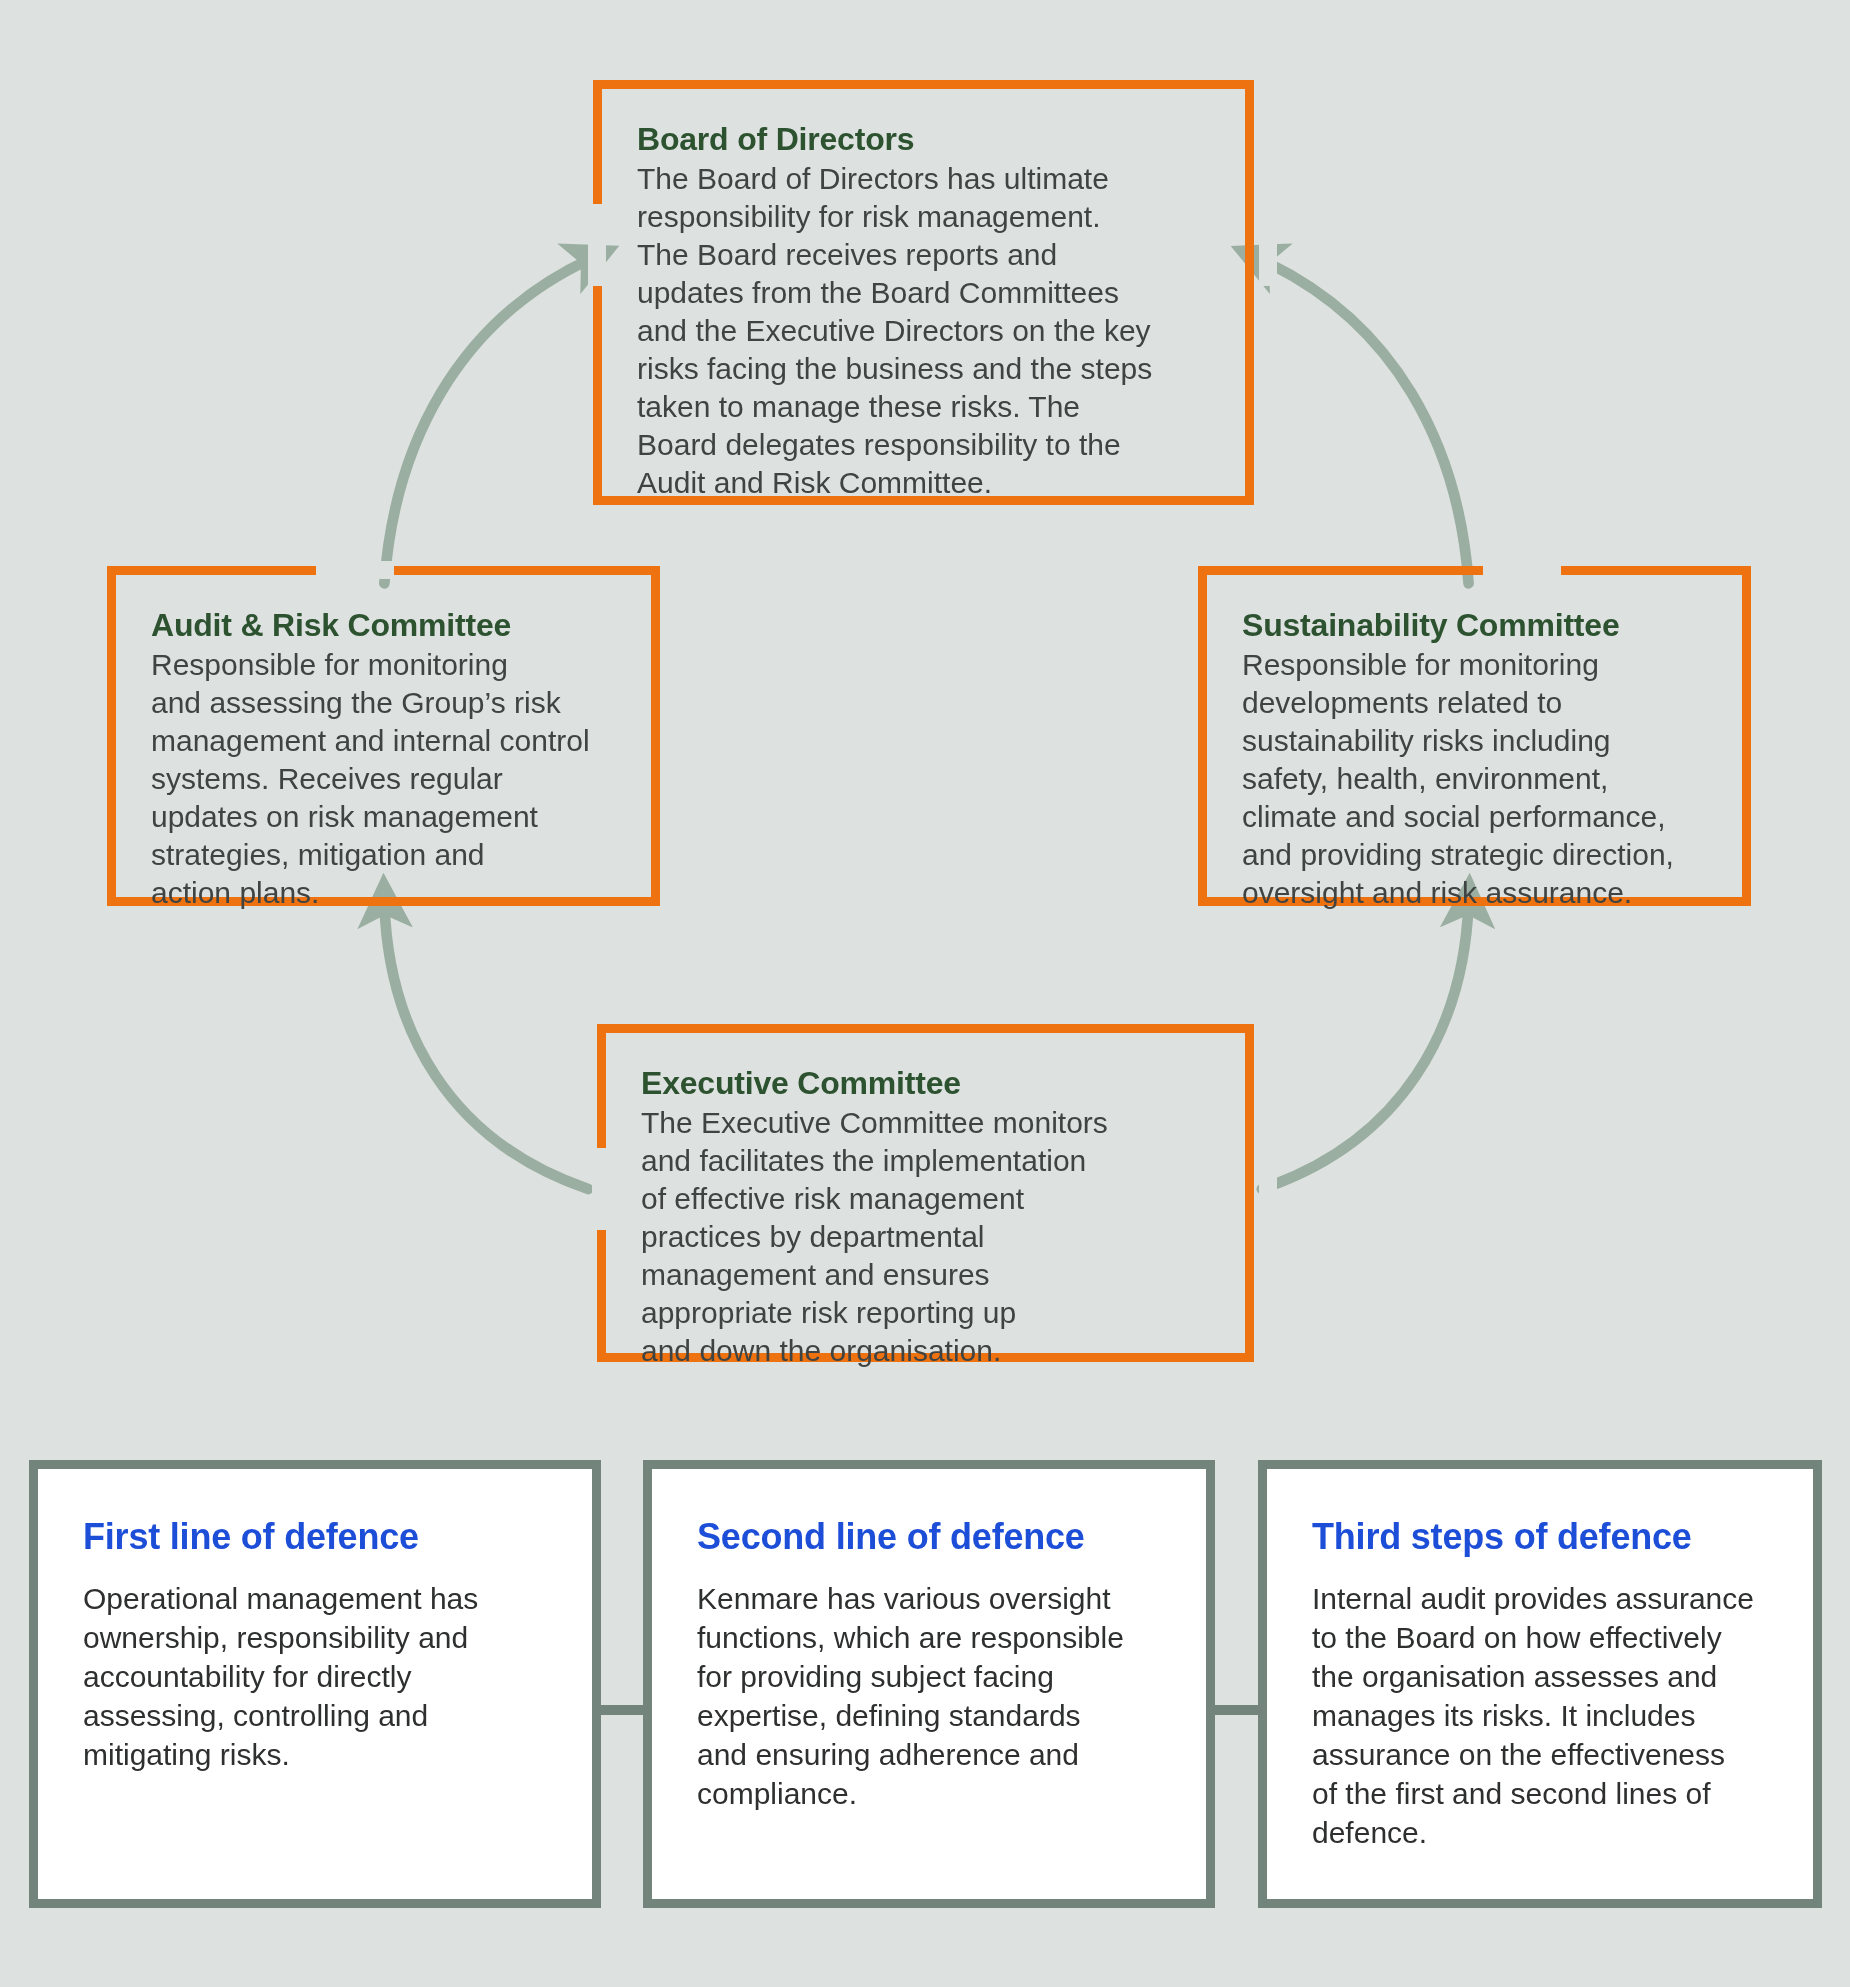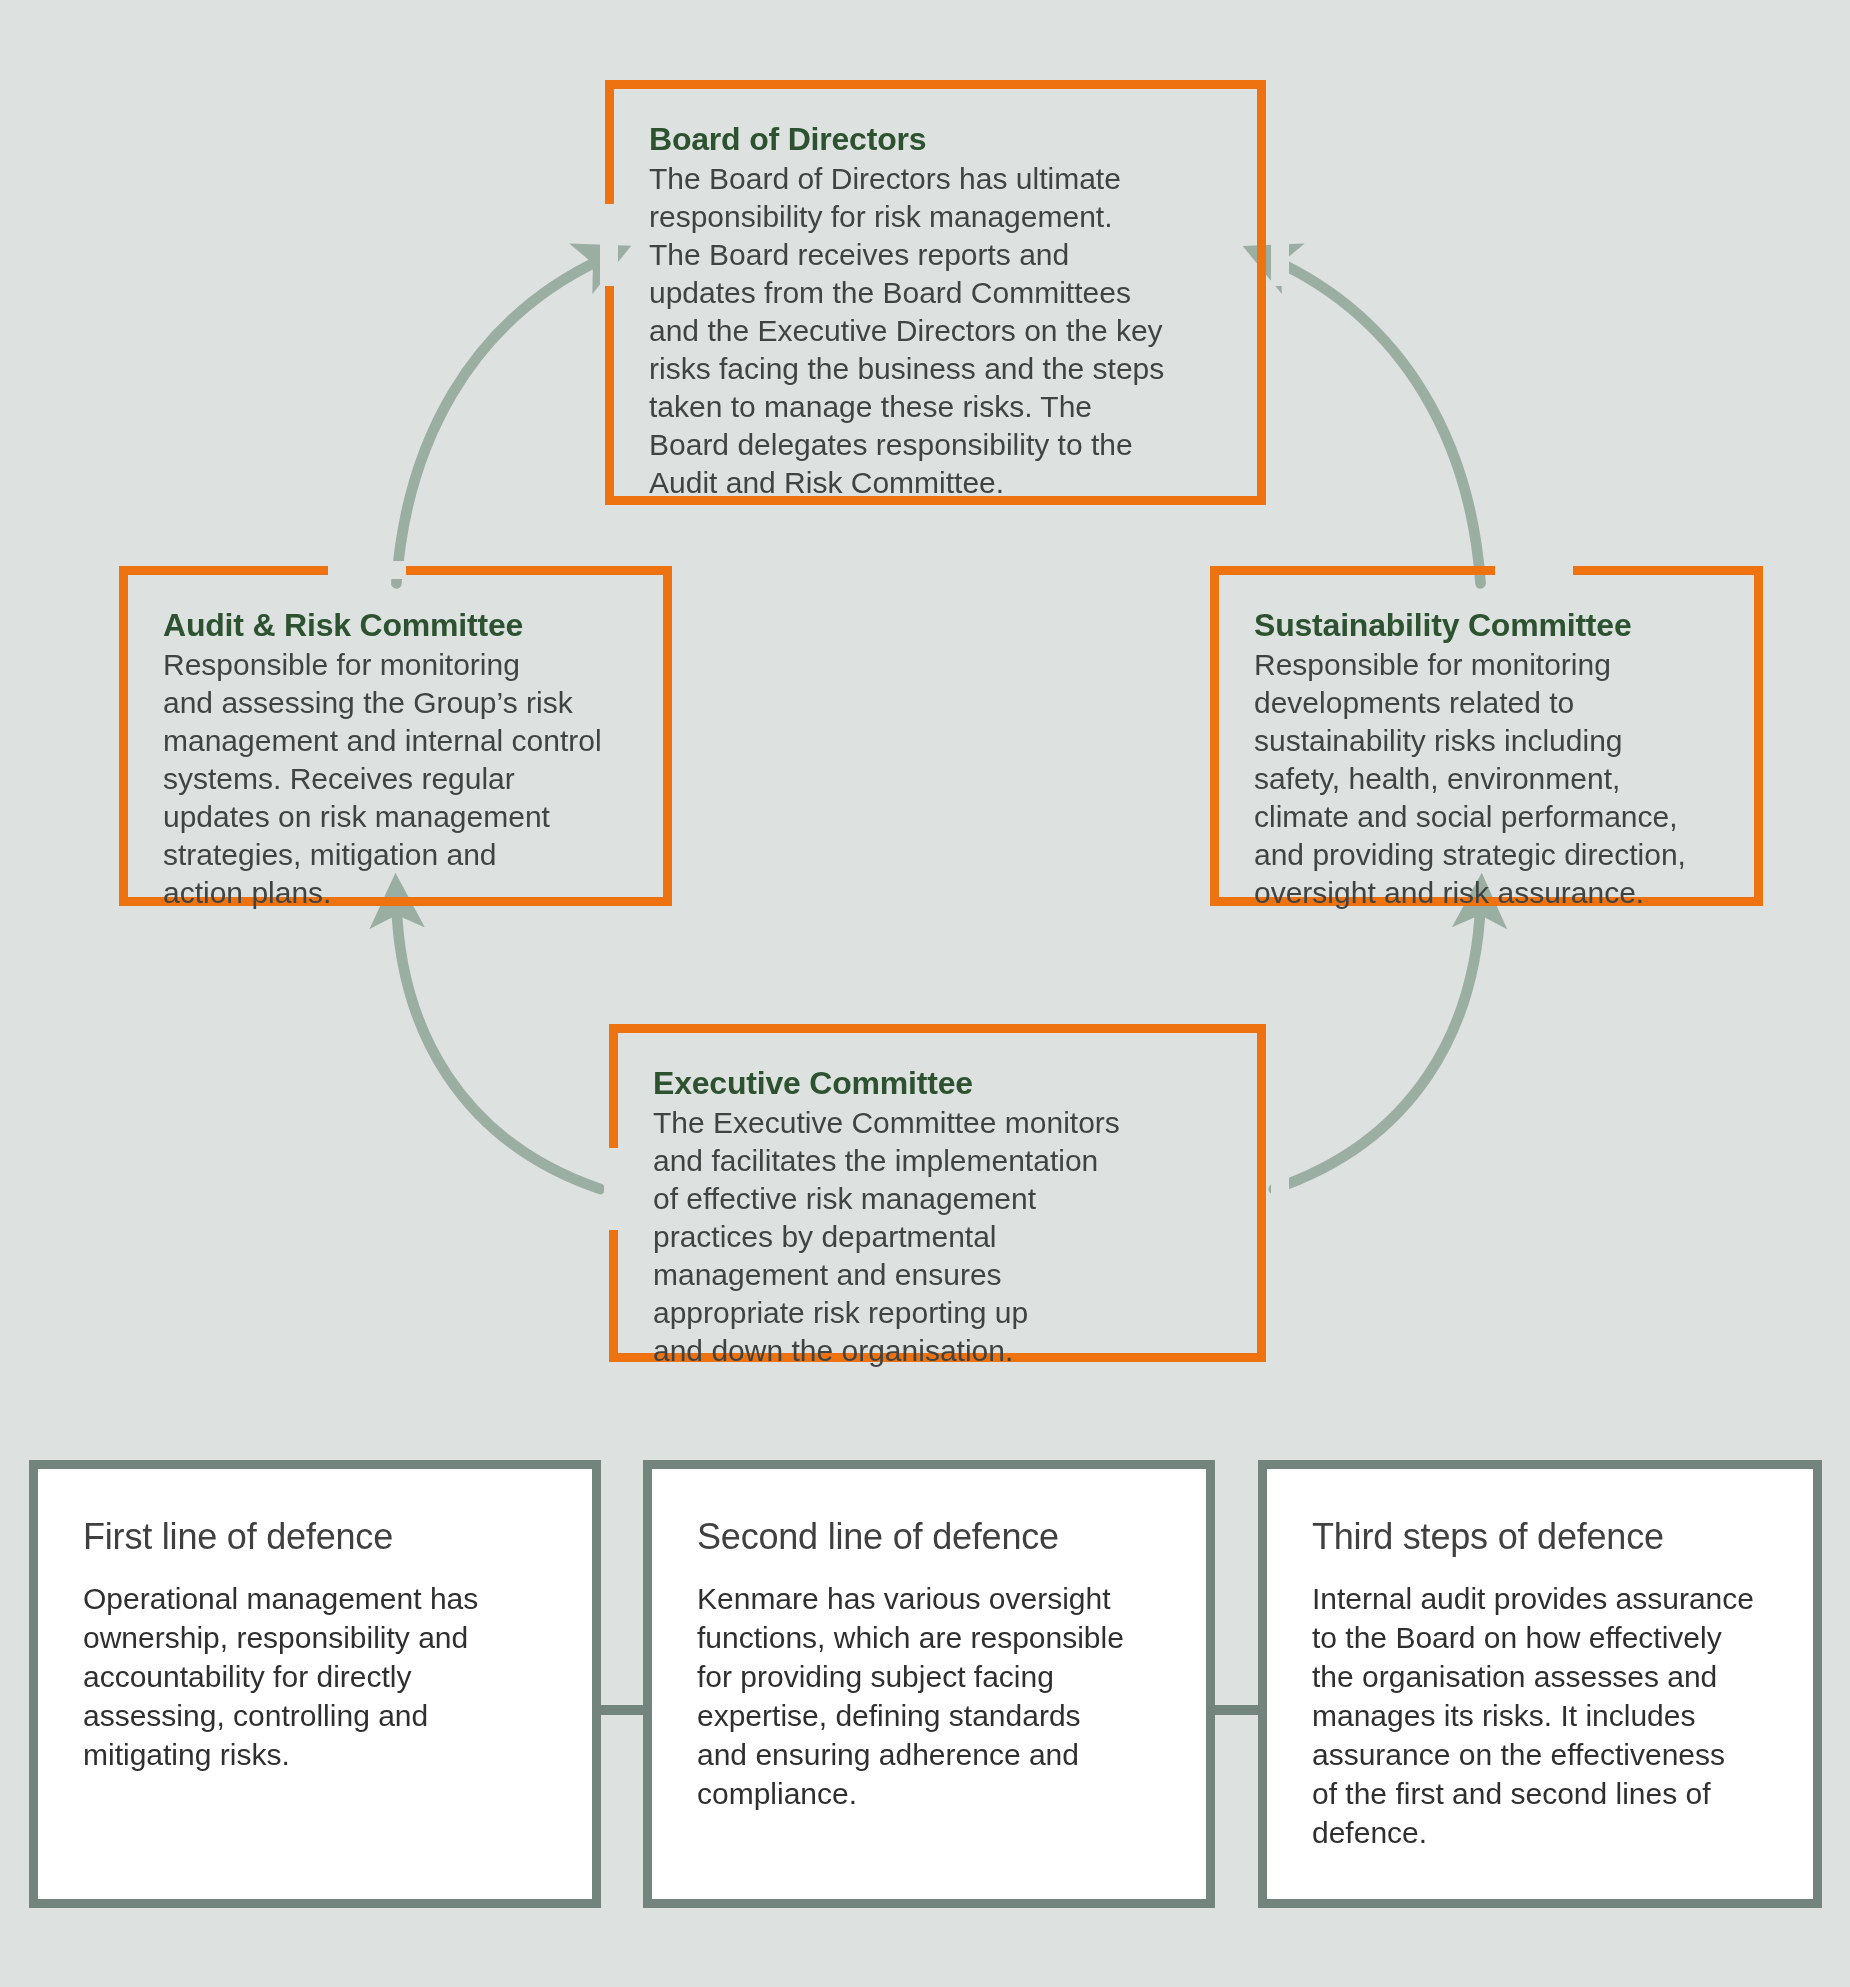--- a/index.html
+++ b/index.html
@@ -19,21 +19,21 @@
   #stage {
     position: relative;
     width: 1851px;
     height: 1987px;
     background: #dde1df;
   }
 
   
   #cycle-section {
     position: absolute;
-    left: 12px;
+    left: 0;
     top: 0;
     width: 1498px;
     height: 1388px;
     padding-left: 36px;
   }
 
   #arrow-layer {
     position: absolute;
     left: 0;
     top: 0;
@@ -111,23 +111,23 @@
     position: absolute;
     box-sizing: border-box;
     top: 0;
     height: 448px;
     background: #ffffff;
     border: 9.7px solid #72847c;
     padding: 47px 45px 19.4px 45px;
   }
 
   .defence-card .d-title {
-    color: #404040;
+    color: #1d4ed8;
     font-size: 36px;
-    font-weight: normal;
+    font-weight: bold;
     line-height: 1.15;
     margin: 0 0 21.3px 0;
     letter-spacing: -0.2px;
   }
 
   .defence-card .d-body {
     color: #2e302f;
     font-size: 30px;
     line-height: 1.3;
     margin: 0;

